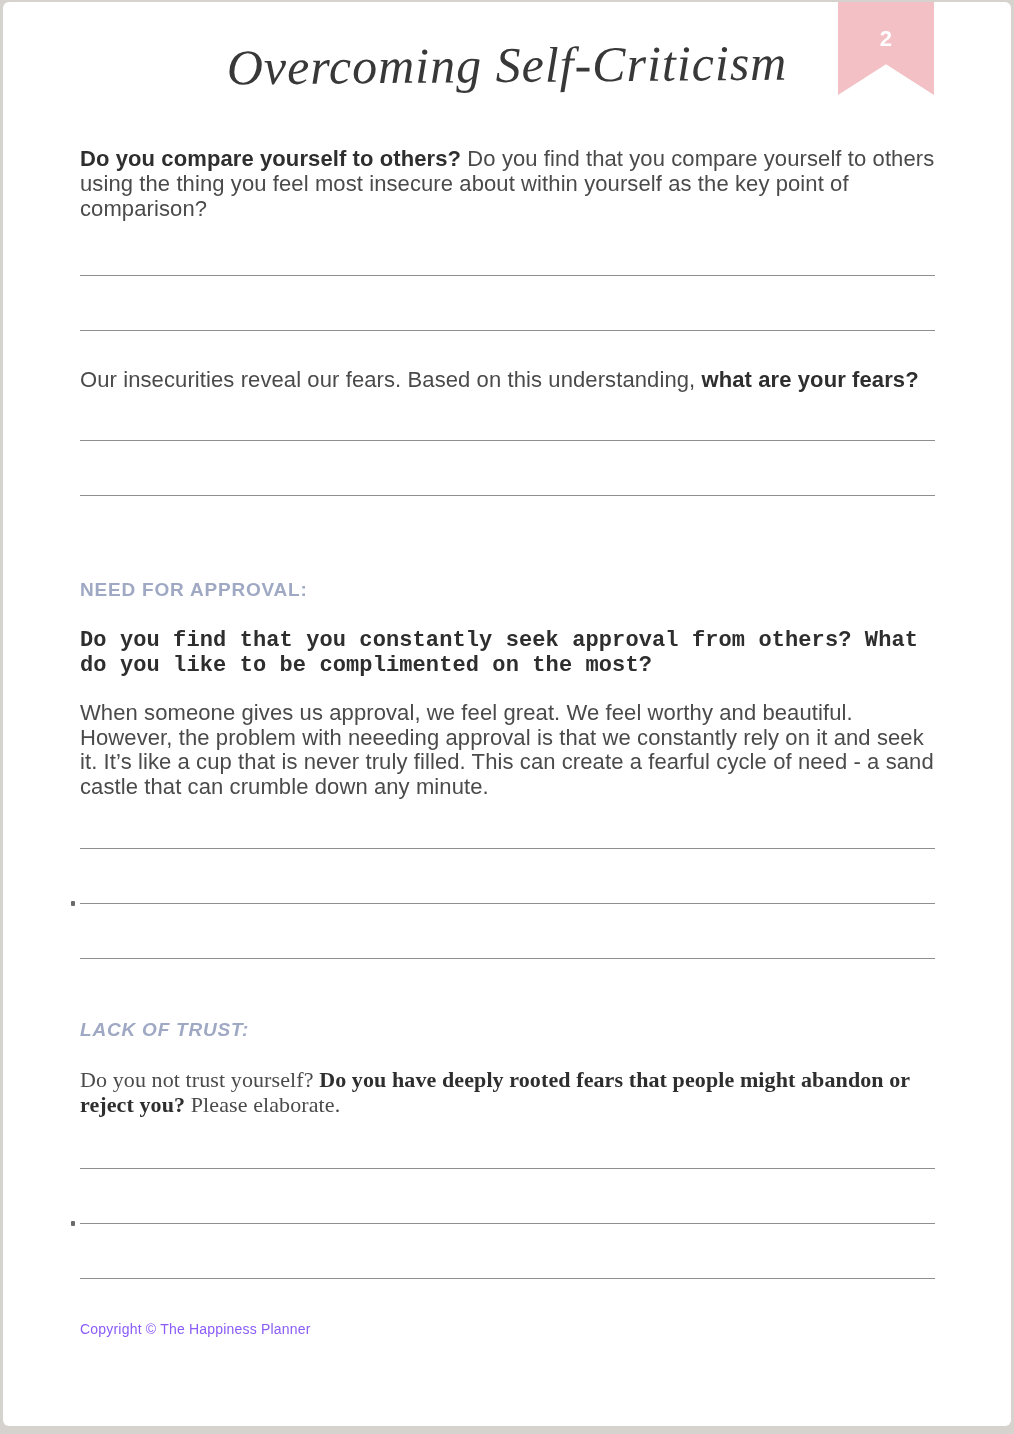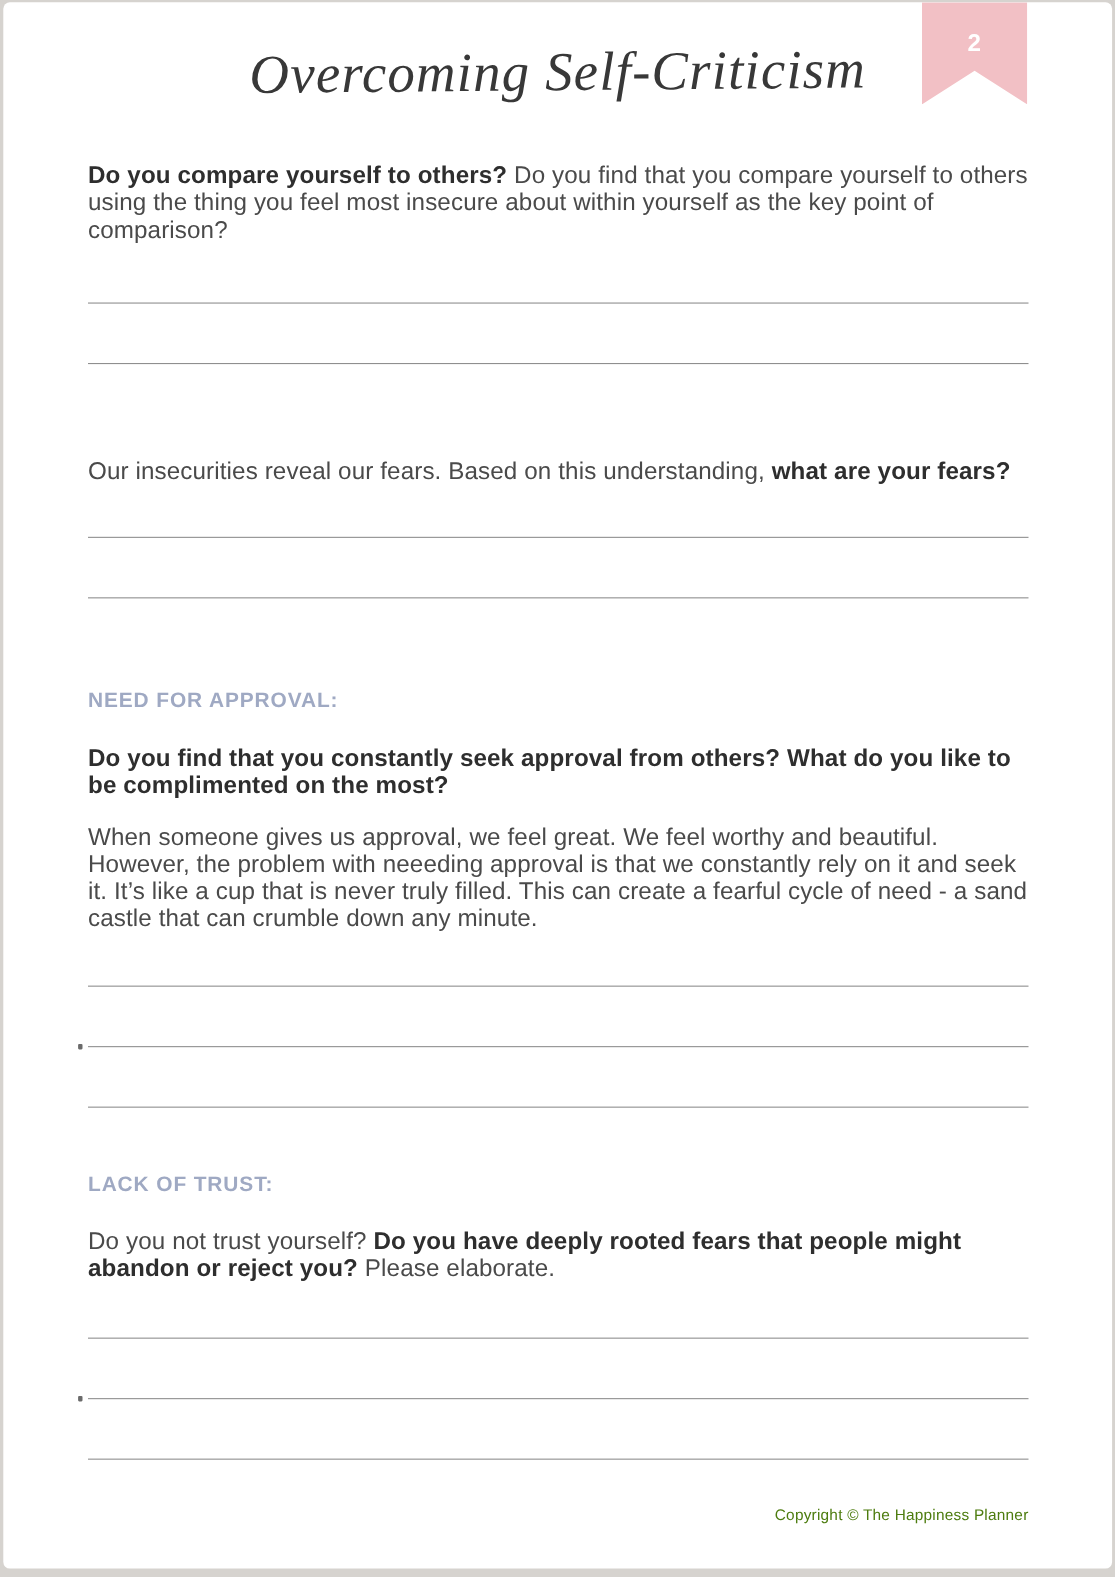--- a/index.html
+++ b/index.html
@@ -59,58 +59,58 @@
 
   .sec-h {
     font-size: 19px;
     line-height: 22px;
     font-weight: bold;
     letter-spacing: 0.8px;
     color: var(--heading);
   }
   .sec-h.h1 { margin-top: 38px; }
   .sec-h.h2 { margin-top: 83px; }
-  .sec-h.h3 { margin-top: 60px; }
+  .sec-h.h3 { margin-top: 60px; font-style: italic; }
 
   .q {
     font-size: 22px;
     line-height: 25px;
     color: var(--text);
     letter-spacing: 0.1px;
   }
   .q strong { color: var(--text-bold); }
   .q.q1 { margin-top: 28px; }
-  .q.followup { margin-top: 84px; }
-  .q.q2 { margin-top: 27px; }
+  .q.followup { margin-top: 36px; }
+  .q.q2 { margin-top: 27px; font-family: Liberation Mono, monospace; }
   .q.para { margin-top: 23px; line-height: 24.5px; }
-  .q.q3 { margin-top: 26px; }
+  .q.q3 { margin-top: 26px; font-family: Liberation Serif, serif; }
 
   .wline {
     height: 55px;
     border-bottom: 1.4px solid var(--rule);
     position: relative;
   }
   .g2 .wline:first-child { height: 49px; }
   .g3 .wline:first-child { height: 50px; }
   .g4 .wline:first-child { height: 52px; }
   
   .dotted2 .wline:nth-child(2)::before {
     content: "";
     position: absolute;
     left: -9px; bottom: -3px;
     width: 4px; height: 5px;
     background: #6a6a6a;
     border-radius: 1px;
   }
   .footer {
     margin-top: 42px;
-    text-align: right;
+    text-align: left;
     font-size: 14px;
     letter-spacing: 0.2px;
-    color: #4d7c0f;
+    color: #8b5cf6;
   }
 </style>
 </head>
 <body>
 
 <div class="page">
 
   <div class="ribbon">
     <span class="ribbon-num">2</span>
   </div>

